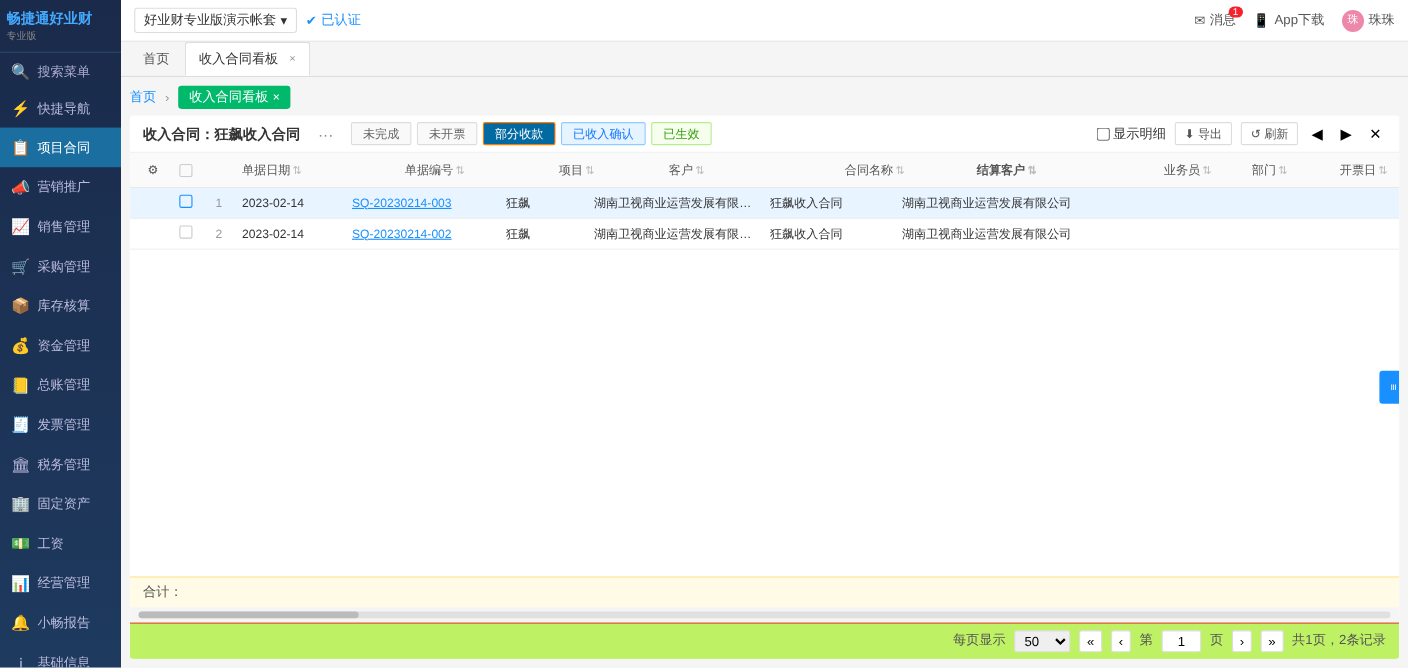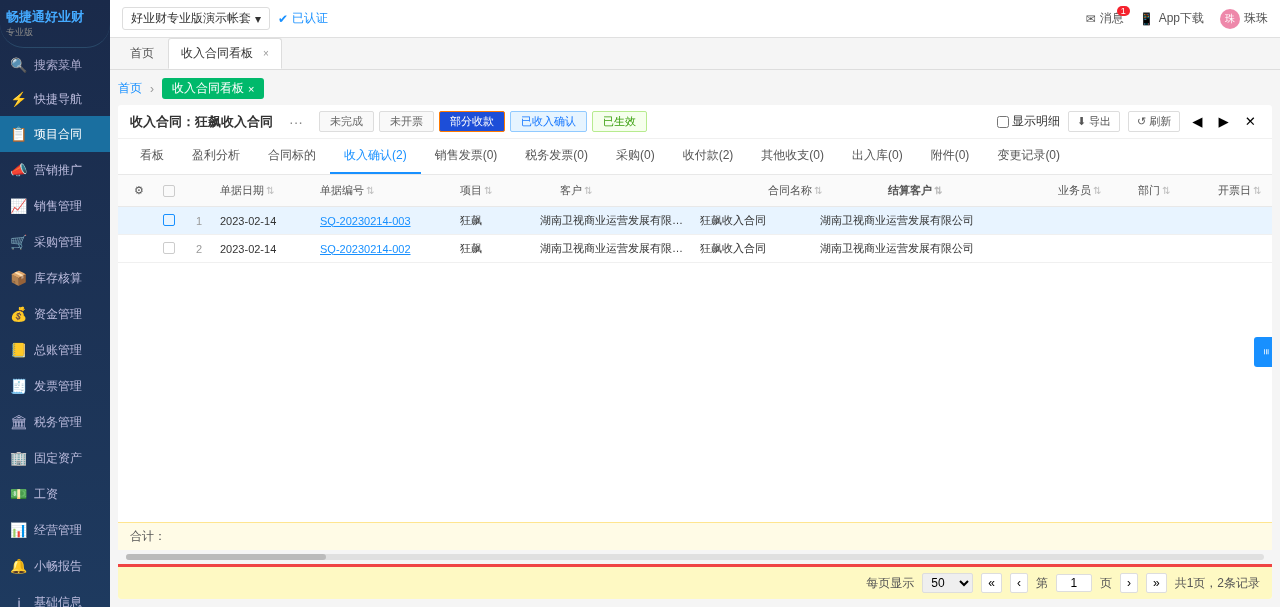--- a/index.html
+++ b/index.html
@@ -1,20 +1,20 @@
 <!DOCTYPE html>
 <html><head>
   <meta charset="utf-8">
   <style>
     * { box-sizing: border-box; margin: 0; padding: 0; }
     body { font-family: 'Microsoft YaHei', Arial, sans-serif; font-size: 12px; background: #f0f2f5; color: #333; display: flex; height: 607px; overflow: hidden; }
 
     
     .sidebar { width: 110px; background: linear-gradient(180deg, #1a2a4a 0%, #1e3a5f 100%); color: #cce; display: flex; flex-direction: column; height: 607px; flex-shrink: 0; }
-    .sidebar-logo { padding: 8px 6px; border-bottom: 1px solid #2a4a6a; border-radius: 24px; }
+    .sidebar-logo { padding: 8px 6px; border-bottom: 1px solid #2a4a6a; }
     .sidebar-logo-text { color: #4af; font-size: 13px; font-weight: bold; }
     .sidebar-logo-sub { color: #888; font-size: 9px; }
     .sidebar-search { display: flex; align-items: center; padding: 8px 10px; color: #aac; cursor: pointer; font-size: 12px; gap: 6px; }
     .sidebar-nav { display: flex; align-items: center; padding: 8px 10px; cursor: pointer; font-size: 12px; gap: 6px; color: #bbd; }
     .sidebar-item { display: flex; align-items: center; padding: 9px 10px; cursor: pointer; font-size: 12px; gap: 6px; color: #bbd; }
     .sidebar-item.active { background: #1a6fa0; color: #fff; }
     .sidebar-icon { width: 18px; height: 18px; display: flex; align-items: center; justify-content: center; font-size: 14px; }
 
     
     .main { flex: 1; display: flex; flex-direction: column; overflow: hidden; }
@@ -30,43 +30,43 @@
 
     
     .tabbar { height: 32px; background: #f5f5f5; border-bottom: 1px solid #ddd; display: flex; align-items: stretch; padding: 0 8px; gap: 2px; }
     .tab-item { display: flex; align-items: center; padding: 0 12px; font-size: 12px; cursor: pointer; gap: 6px; border-radius: 3px 3px 0 0; color: #555; }
     .tab-item.active { background: #fff; border: 1px solid #ddd; border-bottom: 1px solid #fff; color: #333; }
     .tab-close { font-size: 10px; color: #999; margin-left: 4px; cursor: pointer; }
 
     
     .page { flex: 1; display: flex; flex-direction: column; overflow: hidden; background: #f5f5f5; padding: 8px; gap: 6px; }
     .status-btn { padding: 2px 10px; border-radius: 2px; font-size: 11px; border: 1px solid #ddd; background: #f9f9f9; cursor: pointer; color: #666; }
-    .status-btn.active { background: #1d4ed8; border-color: #ff7a00; color: #fff; }
+    .status-btn.active { background: #0369a1; border-color: #ff7a00; color: #fff; }
     .status-btn.blue { background: #e6f4ff; border-color: #91caff; color: #1677ff; }
     .status-btn.green { background: #f6ffed; border-color: #b7eb8f; color: #389e0d; }
     .action-btn { padding: 2px 8px; font-size: 11px; border: 1px solid #ddd; border-radius: 2px; cursor: pointer; display: flex; align-items: center; gap: 3px; background: #fff; color: #555; }
 
     
     .content-tabs { background: #fff; border-radius: 3px 3px 0 0; overflow: hidden; }
     .tabs-row { display: flex; align-items: center; border-bottom: 1px solid #e8e8e8; padding: 0 8px; }
     .content-tab { padding: 8px 14px; font-size: 12px; cursor: pointer; color: #555; border-bottom: 2px solid transparent; white-space: nowrap; }
     .content-tab.active { color: #1890ff; border-bottom: 2px solid #1890ff; }
 
     
     .table-container { flex: 1; background: #fff; overflow: hidden; display: flex; flex-direction: column; }
     .table-header { display: flex; align-items: center; background: #fafafa; border-bottom: 1px solid #e8e8e8; padding: 0 6px; min-height: 32px; }
     .th { font-size: 11px; color: #555; padding: 4px 6px; flex-shrink: 0; display: flex; align-items: center; gap: 2px; white-space: nowrap; }
     .th-gear { width: 30px; justify-content: center; }
     .th-check { width: 30px; justify-content: center; }
     .th-num { width: 30px; justify-content: center; color: #999; }
     .th-date { width: 100px; }
-    .th-doc { width: 140px; }
+    .th-doc { width: 140px; margin-left: 48px; }
     .th-proj { width: 80px; }
     .th-client { width: 160px; margin-left: 20px; }
-    .th-contract { width: 120px; margin-left: 48px; }
+    .th-contract { width: 120px; }
     .th-settle { width: 170px; font-weight: bold; }
     .th-sales { width: 80px; }
     .th-dept { width: 80px; }
     .th-opendate { width: 90px; }
 
     .sort-icon { color: #bbb; font-size: 10px; }
 
     .table-body { overflow-y: auto; flex: 1; }
     .table-row { display: flex; align-items: center; border-bottom: 1px solid #f0f0f0; padding: 0 6px; min-height: 28px; }
     .table-row.selected { background: #e8f4ff; }
@@ -89,21 +89,21 @@
 
     
     .table-footer { background: #fffbe6; border-top: 1px solid #ffe58f; padding: 4px 12px; display: flex; align-items: center; font-size: 12px; color: #555; min-height: 28px; }
 
     
     .scrollbar-row { background: #f5f5f5; padding: 4px 8px; }
     .scrollbar-track { background: #e0e0e0; height: 6px; border-radius: 3px; position: relative; }
     .scrollbar-thumb { background: #bbb; height: 6px; border-radius: 3px; width: 200px; }
 
     
-    .pagination { background: #fef9c3; border-top: 3px solid #ef4444; padding: 6px 12px; display: flex; align-items: center; justify-content: flex-end; gap: 8px; font-size: 12px; color: #555; }
+    .pagination { background: #bef264; border-top: 1px solid #ef4444; padding: 6px 12px; display: flex; justify-content: flex-end; gap: 8px; font-size: 12px; color: #555; }
     .page-btn { padding: 2px 6px; border: 1px solid #ddd; border-radius: 2px; cursor: pointer; background: #fff; font-size: 12px; }
     .page-input { width: 36px; border: 1px solid #ddd; border-radius: 2px; text-align: center; font-size: 12px; padding: 1px 4px; }
     .page-select { border: 1px solid #ddd; border-radius: 2px; font-size: 12px; padding: 1px 4px; }
 
     .right-float-btn { position: absolute; right: 0; top: 50%; transform: translateY(-50%); background: #1890ff; color: #fff; width: 18px; padding: 8px 0; font-size: 10px; text-align: center; cursor: pointer; border-radius: 3px 0 0 3px; }
 
     .contract-content { flex: 1; display: flex; flex-direction: column; overflow: hidden; background: #fff; border-radius: 3px; position: relative; }
 
     .more-btn { cursor: pointer; font-size: 14px; color: #888; padding: 0 6px; }
   </style>
@@ -262,36 +262,20 @@
           <button class="action-btn">
             <span>↺</span>
             <span>刷新</span>
           </button>
           <button style="border:none;background:none;cursor:pointer;padding:2px 4px;">◀</button>
           <button style="border:none;background:none;cursor:pointer;padding:2px 4px;">▶</button>
           <button style="border:none;background:none;cursor:pointer;padding:2px 4px;">✕</button>
         </div>
       </div>
 
-      <div class="content-tabs">
-        <div class="tabs-row">
-          <div class="content-tab">看板</div>
-          <div class="content-tab">盈利分析</div>
-          <div class="content-tab">合同标的</div>
-          <div class="content-tab active">收入确认(2)</div>
-          <div class="content-tab">销售发票(0)</div>
-          <div class="content-tab">税务发票(0)</div>
-          <div class="content-tab">采购(0)</div>
-          <div class="content-tab">收付款(2)</div>
-          <div class="content-tab">其他收支(0)</div>
-          <div class="content-tab">出入库(0)</div>
-          <div class="content-tab">附件(0)</div>
-          <div class="content-tab">变更记录(0)</div>
-        </div>
-      </div>
 
       <div class="table-container">
 
         <div class="table-header">
           <div class="th th-gear">⚙</div>
           <div class="th th-check">
               <span class="checkbox"></span>
             </div>
           <div class="th th-num"></div>
           <div class="th th-date">

